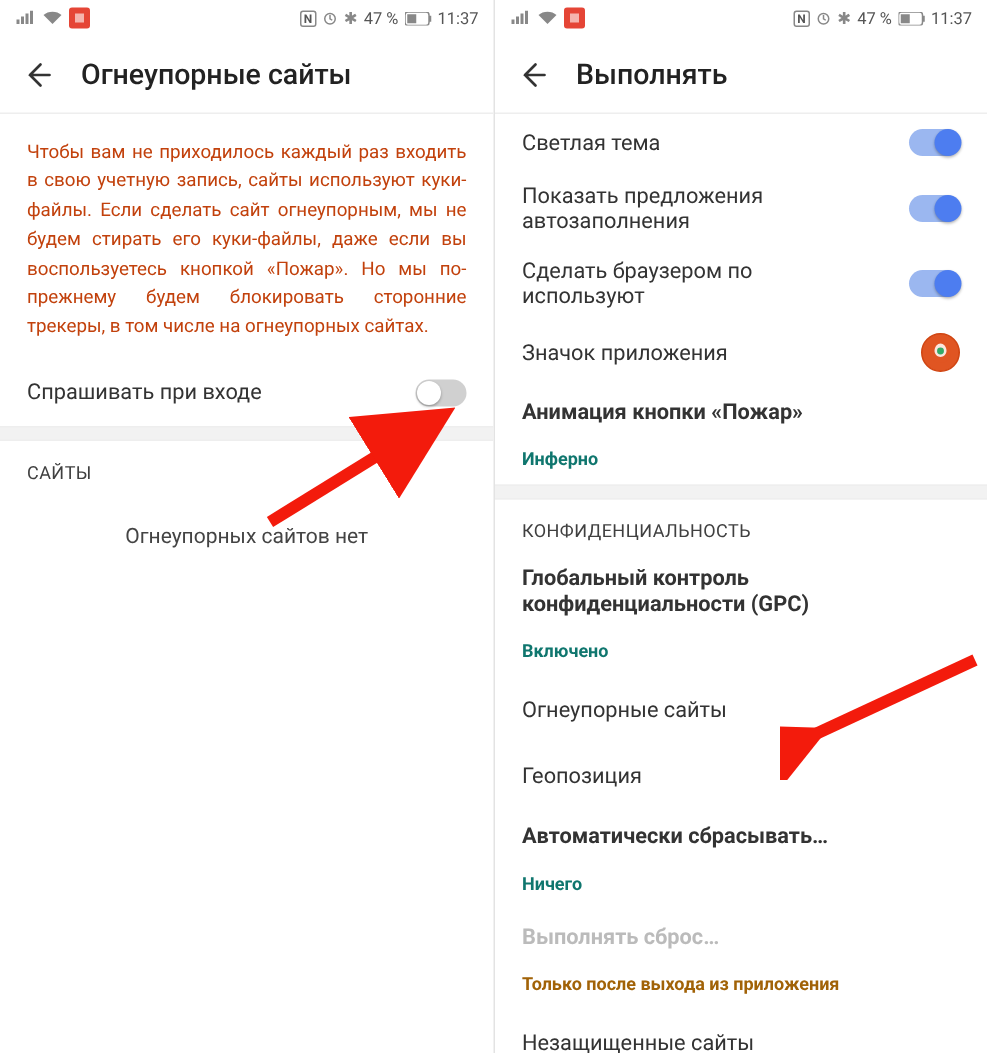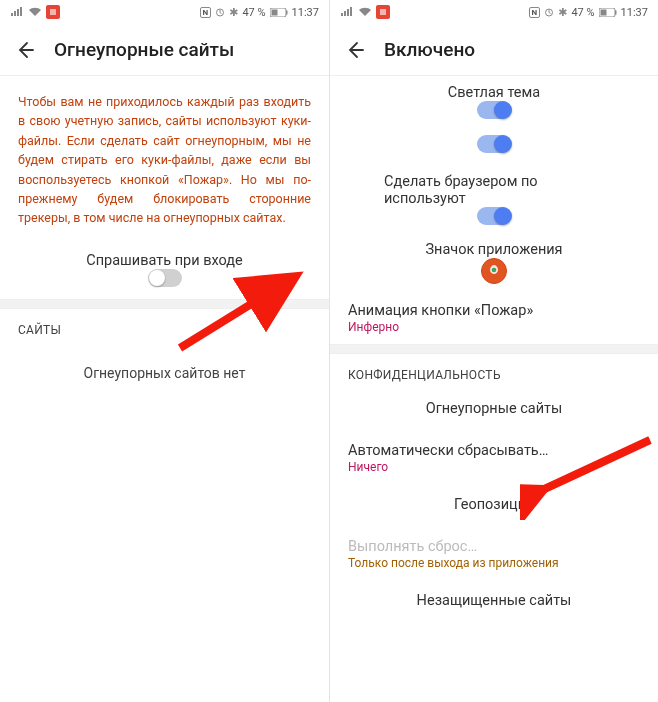--- a/index.html
+++ b/index.html
@@ -62,25 +62,24 @@
     text-align: justify;
   }
   .row {
     display: flex;
     align-items: center;
     justify-content: space-between;
     padding: 12px 18px;
     font-size: 14.5px;
     color: #333;
     min-height: 44px;
-    flex-direction: column;
   }
   .row.tight { padding-top: 8px; padding-bottom: 8px; min-height: 38px;}
-  .row-col { flex-direction: column; align-items: flex-start; gap:1px; padding-top:10px; padding-bottom:10px;}
-  .sub { font-size: 12px; color: #be185d; }
+  .row-col { flex-direction: column; align-items: flex-start; gap:16px; padding-top:10px; padding-bottom:10px;font-weight:bold;}
+  .sub { font-size: 12px; color: #0f766e; }
   .sep { height: 10px; background: #f2f2f2; border-top:1px solid #eee; border-bottom:1px solid #eee;}
   .section-label {
     font-size: 12px;
     color: #404040;
     padding: 14px 18px 6px;
     letter-spacing: 0.3px;
   }
   .empty {
     text-align: center;
     font-size: 14px;
@@ -210,29 +209,30 @@
         <span>11:37</span>
       </div>
     </div>
 
     <div class="header">
       <div class="back">
         <svg width="20" height="20" viewBox="0 0 20 20">
             <path d="M12 3l-7 7 7 7M5 10h13" stroke="#333" stroke-width="1.8" fill="none" stroke-linecap="round"></path>
           </svg>
       </div>
-      <div class="title">Включено</div>
+      <div class="title">Выполнять</div>
     </div>
 
     <div class="body">
       <div class="row tight">
         <span>Светлая тема</span>
         <span class="toggle on"></span>
       </div>
       <div class="row tight">
+        <span style="max-width:220px">Показать предложения автозаполнения</span>
         <span class="toggle on"></span>
       </div>
       <div class="row tight">
         <span style="max-width:220px">Сделать браузером по используют</span>
         <span class="toggle on"></span>
       </div>
       <div class="row tight">
         <span>Значок приложения</span>
         <span class="appicon">
           <svg width="16" height="16" viewBox="0 0 16 16">
@@ -244,29 +244,33 @@
       </div>
       <div class="row row-col">
         <span>Анимация кнопки «Пожар»</span>
         <span class="sub">Инферно</span>
       </div>
 
       <div class="sep"></div>
 
       <div class="section-label">КОНФИДЕНЦИАЛЬНОСТЬ</div>
 
+      <div class="row row-col">
+        <span>Глобальный контроль конфиденциальности (GPC)</span>
+        <span class="sub">Включено</span>
+      </div>
       <div class="row">
         <span>Огнеупорные сайты</span>
+      </div>
+      <div class="row">
+        <span>Геопозиция</span>
       </div>
       <div class="row row-col">
         <span>Автоматически сбрасывать…</span>
         <span class="sub">Ничего</span>
-      </div>
-      <div class="row">
-        <span>Геопозиция</span>
       </div>
       <div class="row row-col disabled">
         <span>Выполнять сброс…</span>
         <span class="sub">Только после выхода из приложения</span>
       </div>
       <div class="row">
         <span>Незащищенные сайты</span>
       </div>
     </div>
 

